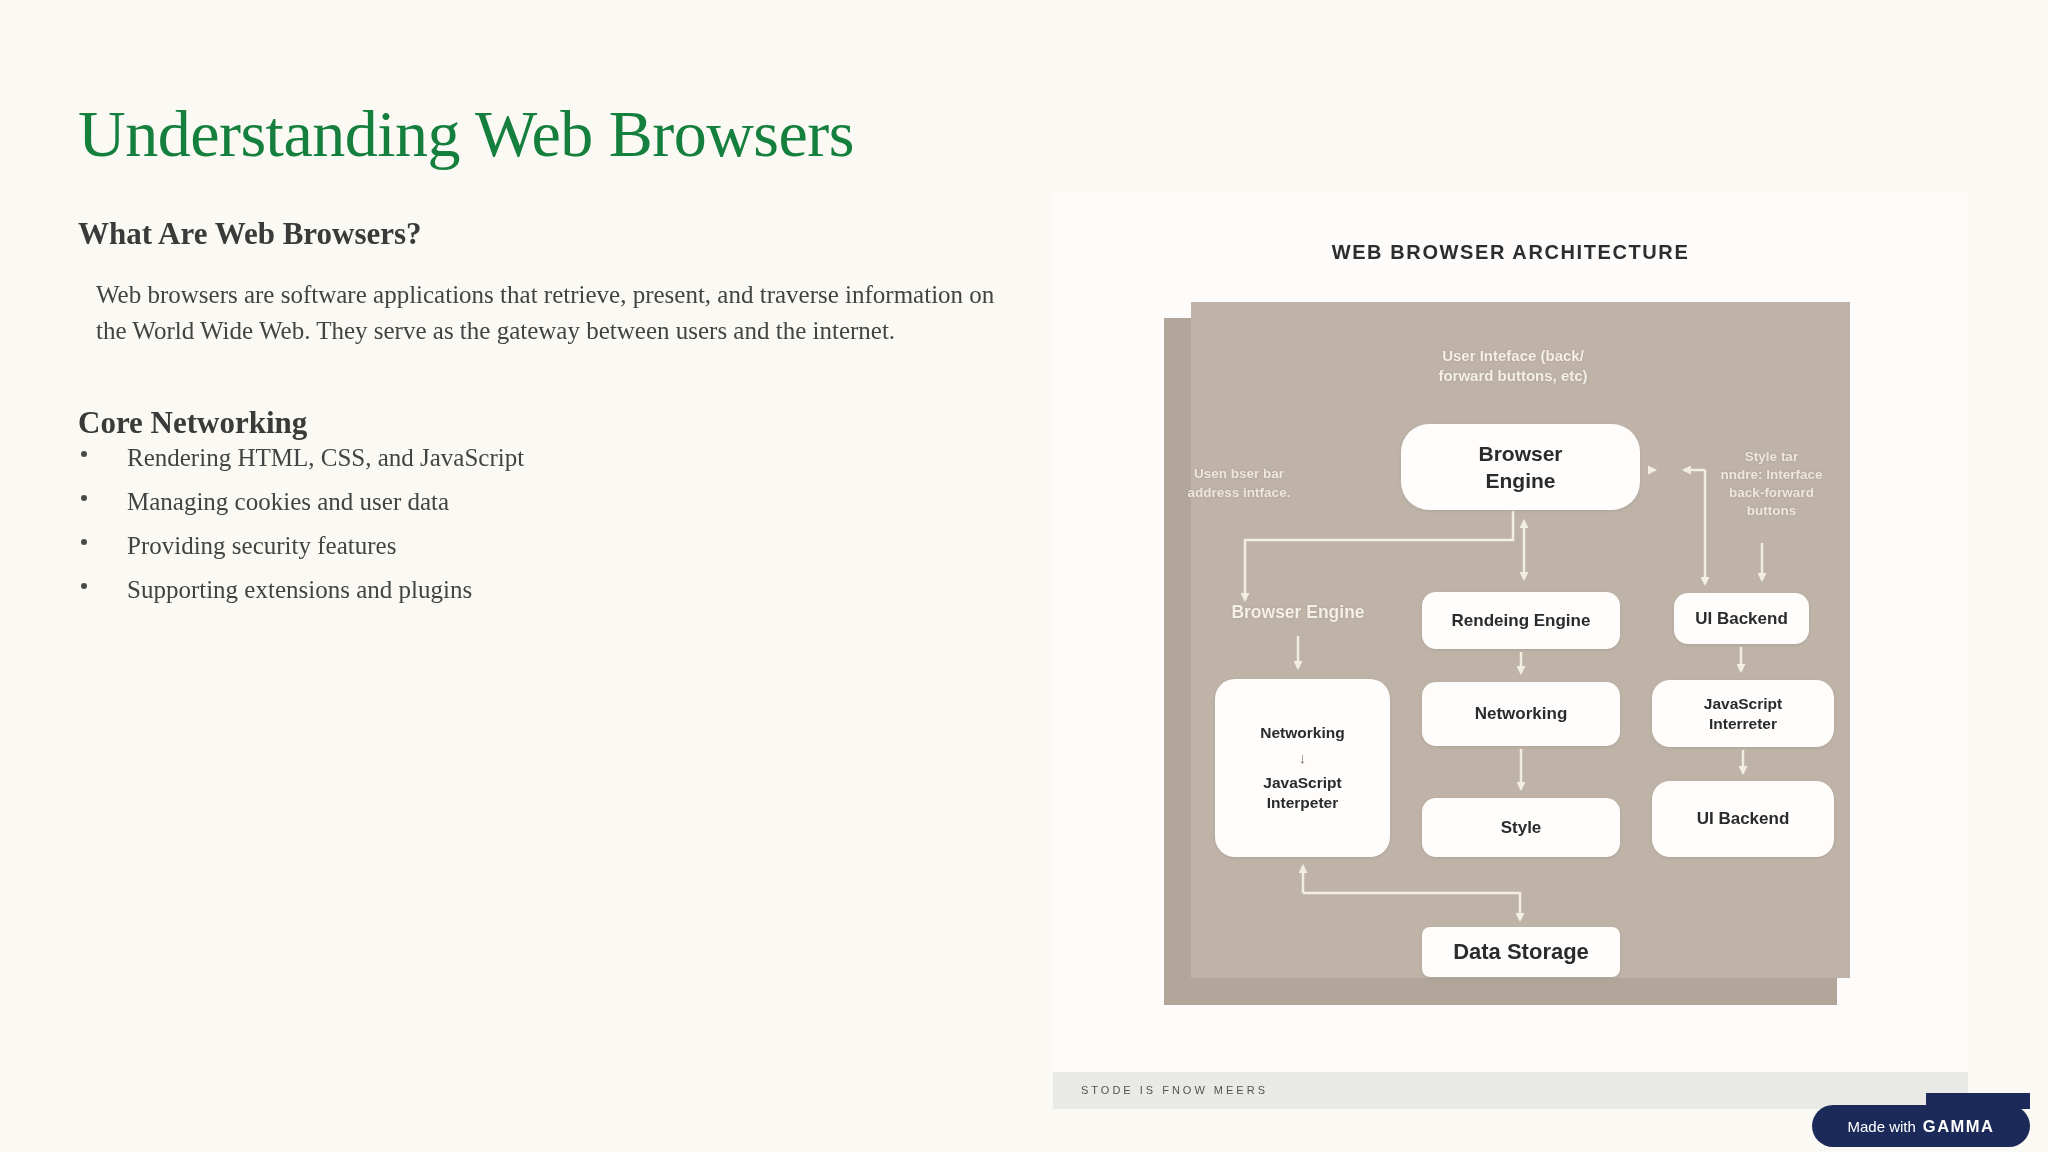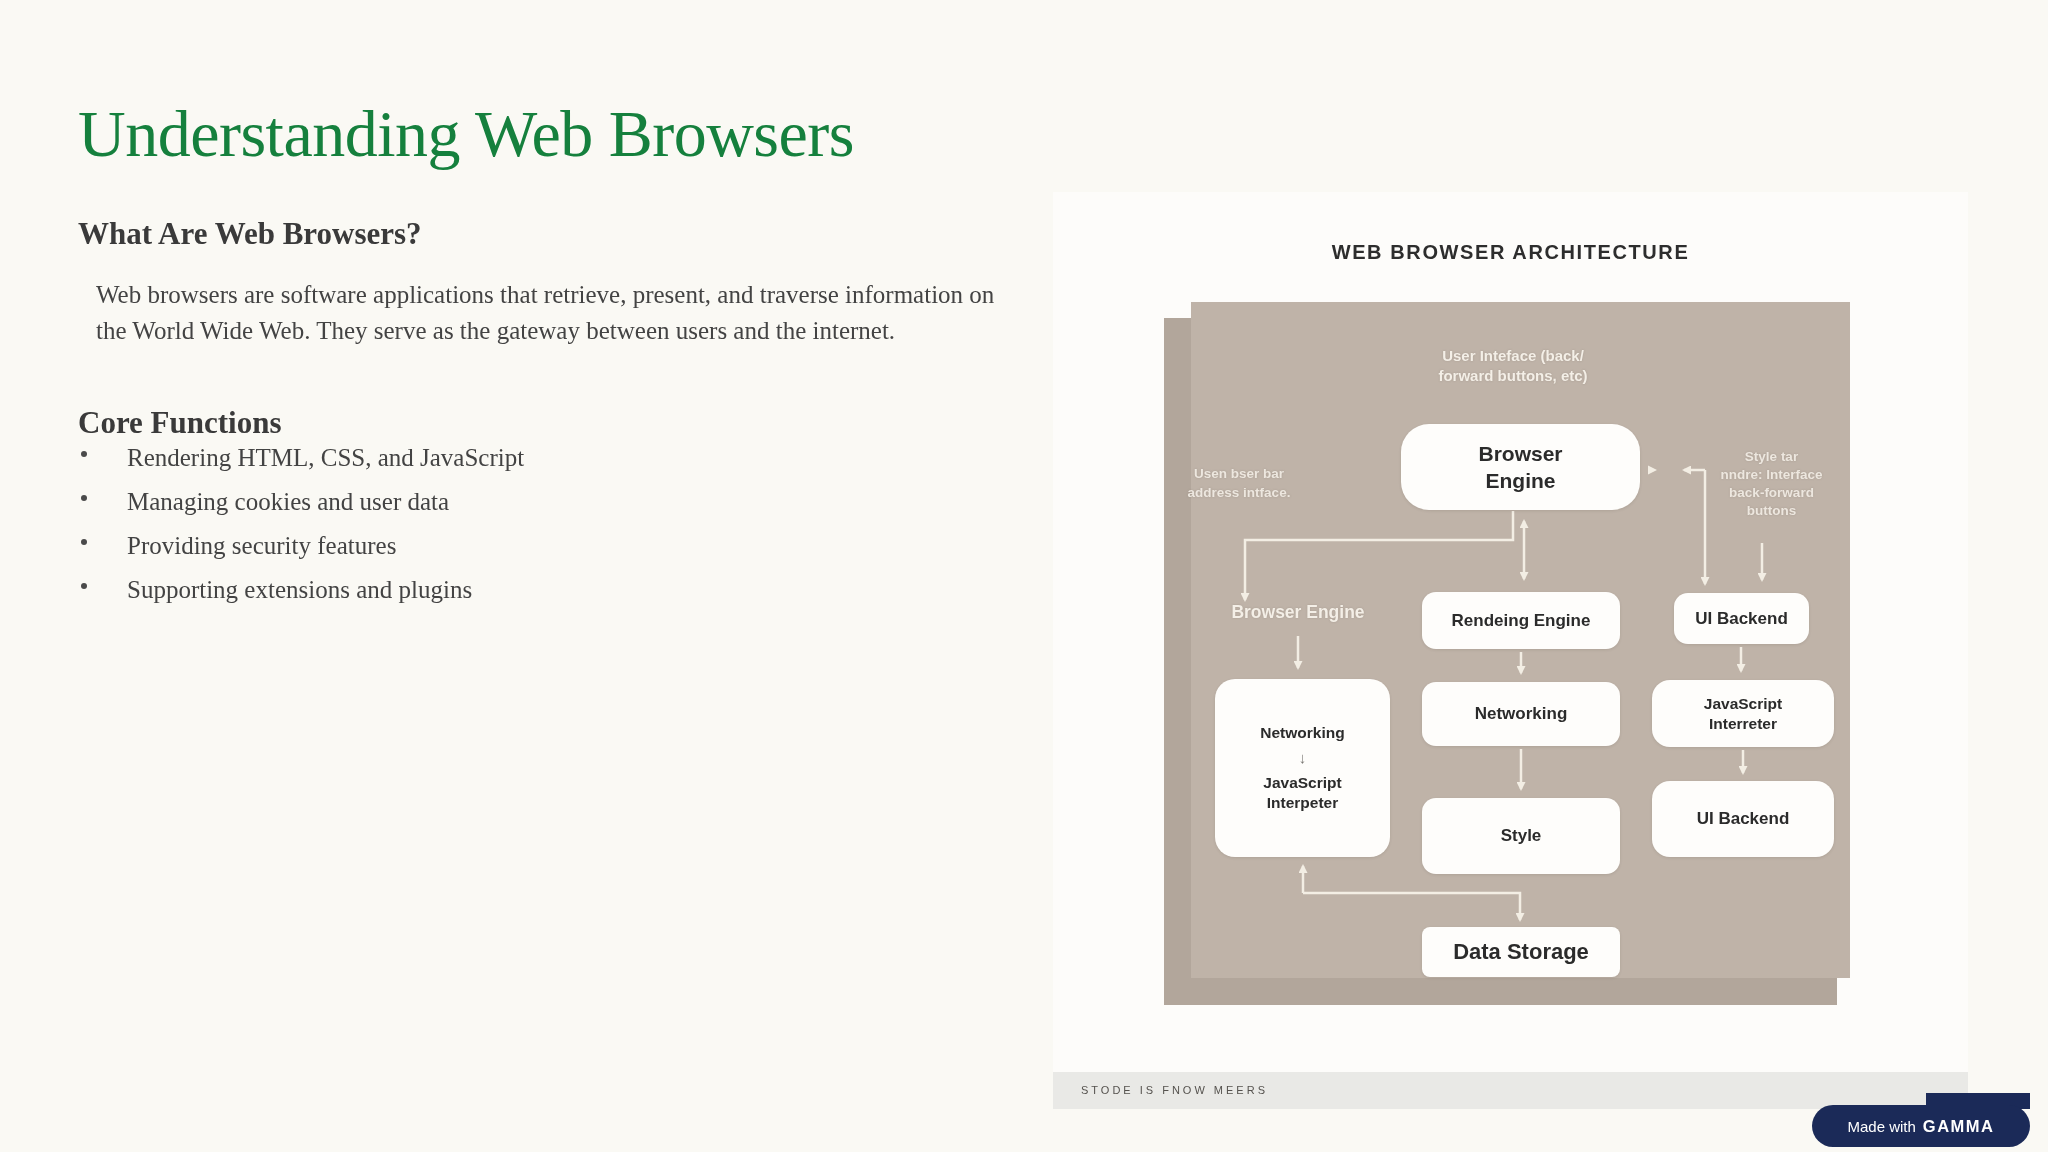--- a/index.html
+++ b/index.html
@@ -29,21 +29,21 @@
   .sq-shadow{position:absolute;left:1164px;top:318px;width:673px;height:687px;background:#B2A69B;}
   .sq-main{position:absolute;left:1191px;top:302px;width:659px;height:676px;background:#BFB3A8;}
 
   
   .node{position:absolute;background:#FEFDFB;box-shadow:0 1px 3px rgba(60,50,40,.12);
     display:flex;align-items:center;justify-content:center;text-align:center;
     font-family:"Liberation Sans",sans-serif;color:#2b2b2b;font-weight:700;white-space:pre-line;}
   .n-browser{left:1401px;top:424px;width:239px;height:86px;border-radius:28px;font-size:21px;line-height:27px;}
   .n-render{left:1422px;top:592px;width:198px;height:57px;border-radius:14px;font-size:17px;}
   .n-netmid{left:1422px;top:682px;width:198px;height:64px;border-radius:14px;font-size:17px;}
-  .n-style{left:1422px;top:798px;width:198px;height:76px;border-radius:14px;font-size:17px;}
+  .n-style{left:1422px;top:798px;width:198px;height:59px;border-radius:14px;font-size:17px;}
   .n-uibtop{left:1674px;top:593px;width:135px;height:51px;border-radius:14px;font-size:17px;}
   .n-jsint{left:1652px;top:680px;width:182px;height:67px;border-radius:18px;font-size:15.5px;line-height:20px;}
   .n-uibbot{left:1652px;top:781px;width:182px;height:76px;border-radius:18px;font-size:17px;}
   .n-data{left:1422px;top:927px;width:198px;height:50px;border-radius:8px;font-size:22px;}
   .n-lefttall{left:1215px;top:679px;width:175px;height:178px;border-radius:20px;flex-direction:column;gap:8px;font-size:15.5px;line-height:20px;}
   .mini-arrow{font-size:15px;color:#7c7a76;font-weight:400;line-height:14px;}
 
   
   .ann{position:absolute;font-family:"Liberation Sans",sans-serif;font-weight:700;color:#F4EFE7;
     text-align:center;white-space:pre-line;text-shadow:0 0 2px rgba(120,108,96,.35);}
@@ -62,21 +62,21 @@
   .badge .brand{font-size:16.5px;font-weight:800;letter-spacing:1.5px;}
 </style>
 </head>
 <body>
 
 <div class="stage">
 
   <h1 class="doc-title">Understanding Web Browsers</h1>
   <h2 class="h2 s1">What Are Web Browsers?</h2>
   <p class="para">Web browsers are software applications that retrieve, present, and traverse information on the World Wide Web. They serve as the gateway between users and the internet.</p>
-  <h2 class="h2 s2">Core Functions</h2>
+  <h2 class="h2 s2">Core Networking</h2>
 
   <div class="bullets">
     <div class="bullet-row">
       <span class="bullet-dot"></span>
       <span class="bullet-text">Rendering HTML, CSS, and JavaScript</span>
     </div>
     <div class="bullet-row">
       <span class="bullet-dot"></span>
       <span class="bullet-text">Managing cookies and user data</span>
     </div>

